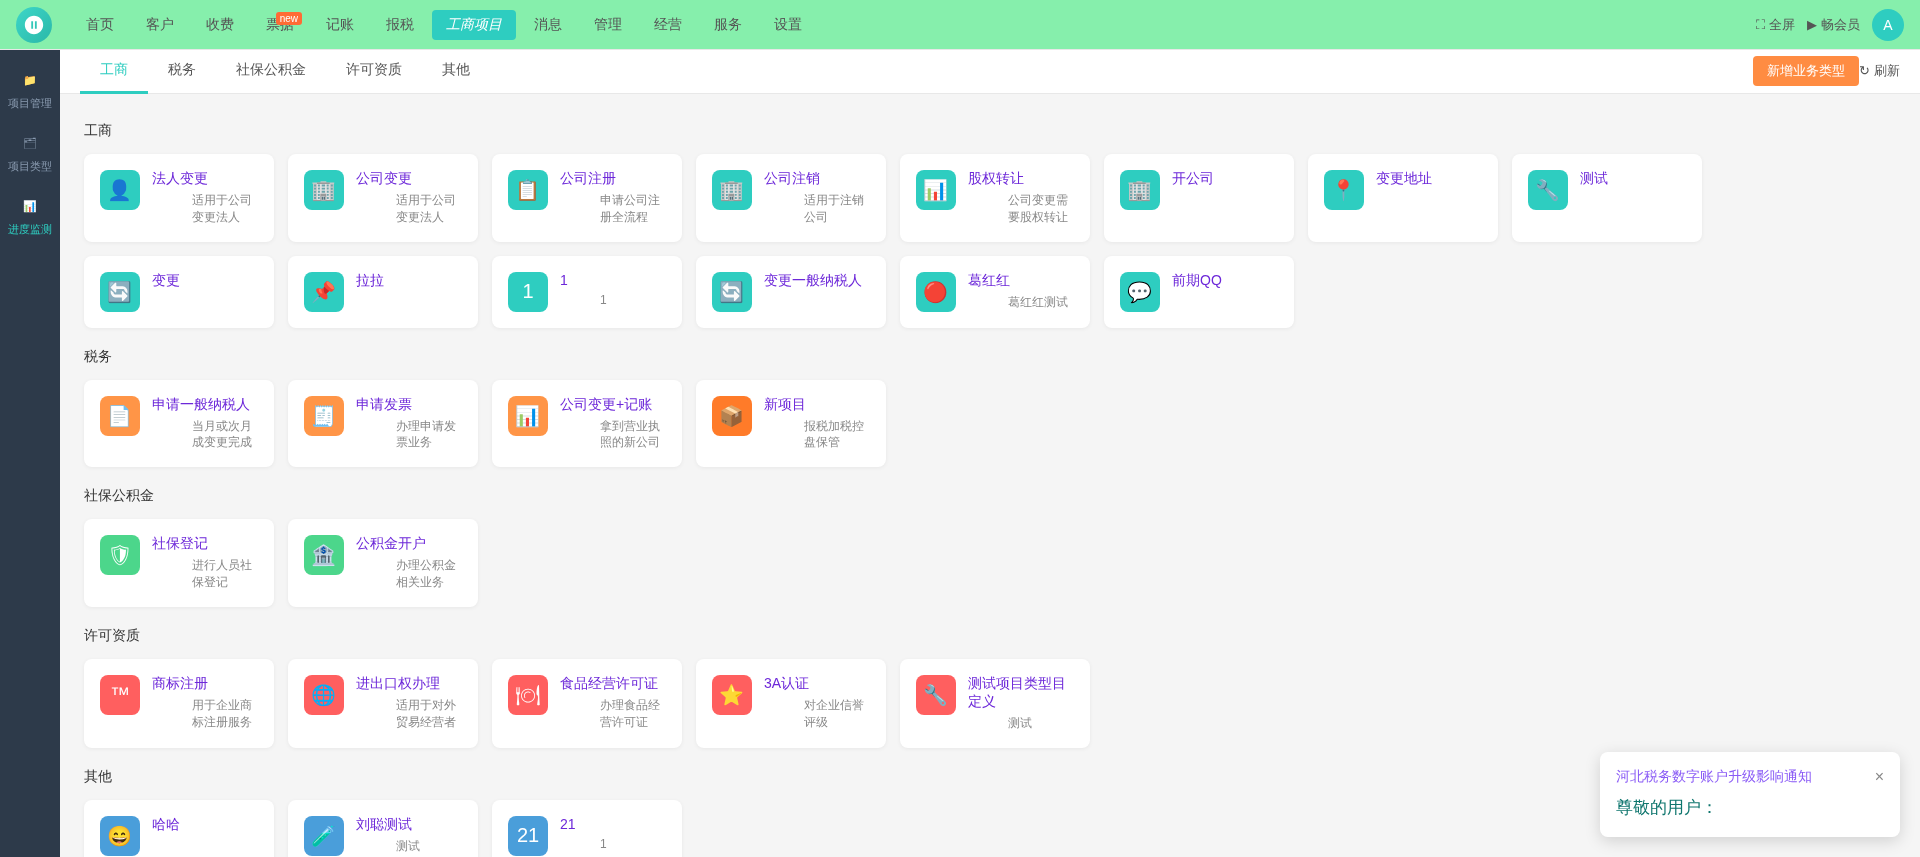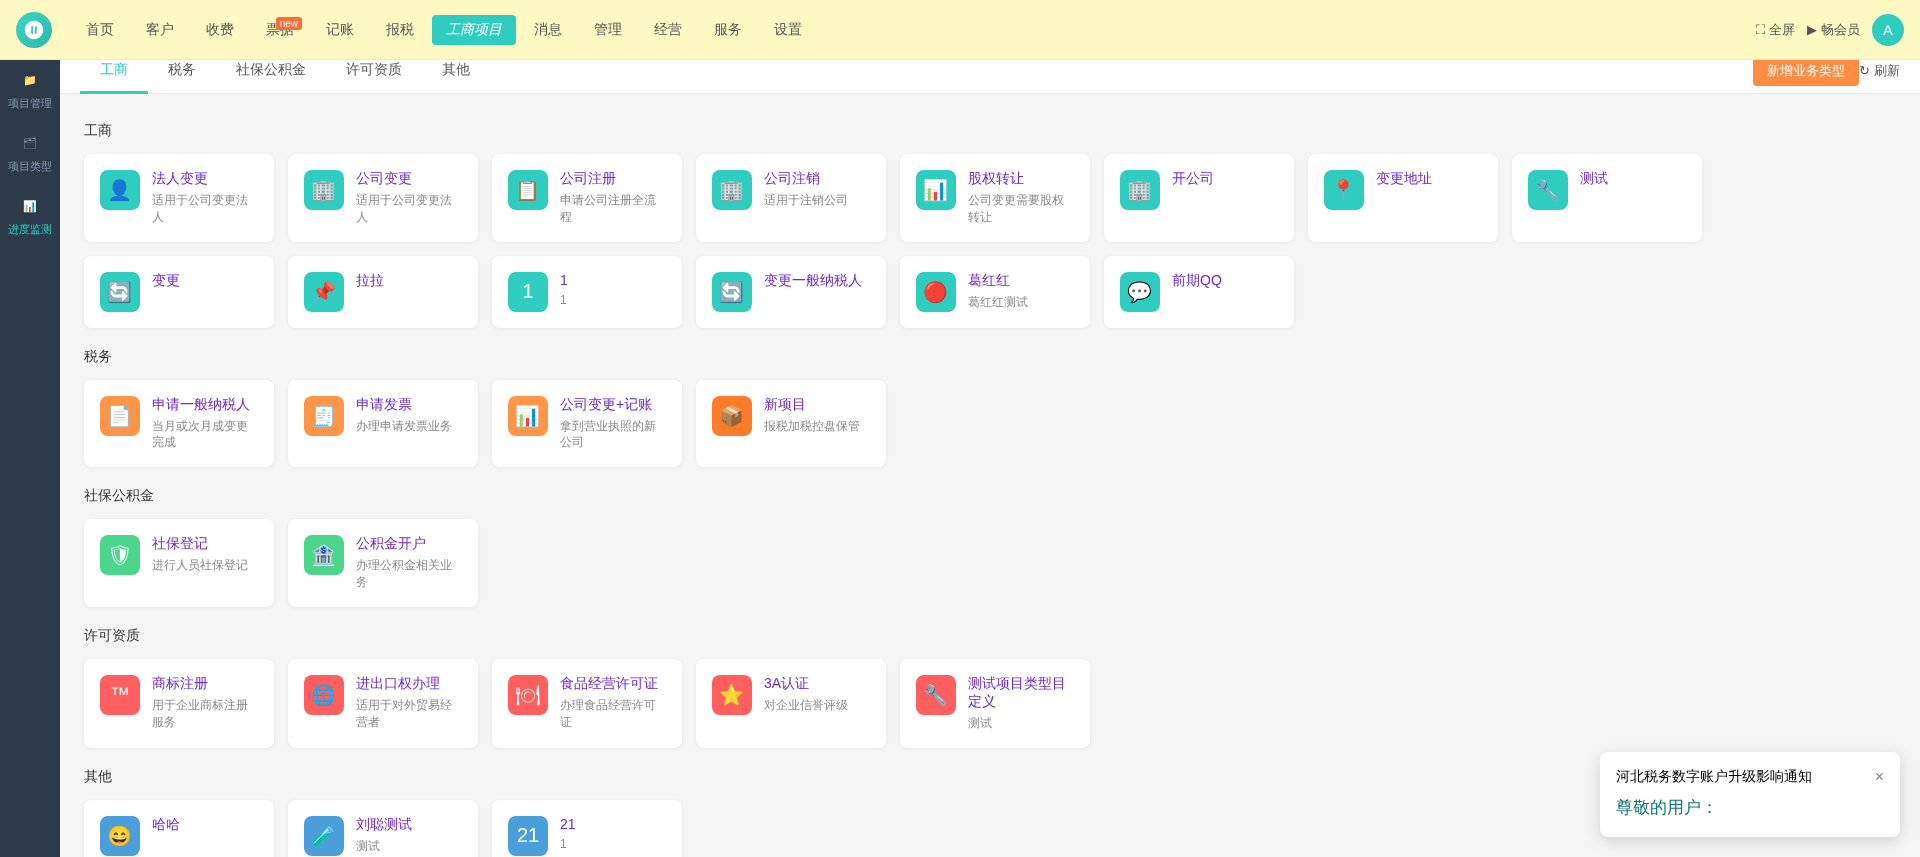--- a/index.html
+++ b/index.html
@@ -1,21 +1,21 @@
 <!DOCTYPE html>
 <html><head>
   <meta charset="utf-8">
   <style>
     * { box-sizing: border-box; margin: 0; padding: 0; font-family: 'Microsoft YaHei', sans-serif; }
     body { background: #f5f5f5; font-size: 14px; color: #333; }
 
     
     .top-nav {
-      background: #fef9c3;
-      height: 60px;
+      background: #86efac;
+      height: 50px;
       display: flex;
       align-items: center;
       padding: 4px 16px;
       border-bottom: 1px solid #e8e8e8;
       position: fixed;
       top: 0; left: 0; right: 0;
       z-index: 100;
     }
     .nav-logo {
       width: 36px; height: 36px;
@@ -190,20 +190,21 @@
     .card-name {
       font-size: 14px;
       color: #6d28d9;
       font-weight: 500;
       margin-bottom: 4px;
     }
     .card-desc {
       font-size: 12px;
       color: #888;
       line-height: 1.4;
+      margin-left: 40px;
     }
 
     
     .icon-teal { background: #2ecdc0; }
     .icon-orange { background: #ff9547; }
     .icon-orange-dark { background: #ff7b29; }
     .icon-green { background: #4cd68b; }
     .icon-red { background: #ff5f5f; }
     .icon-blue2 { background: #4a9eda; }
 
@@ -216,21 +217,21 @@
       border-radius: 8px;
       box-shadow: 0 4px 16px rgba(0,0,0,0.15);
       width: 300px;
       padding: 16px;
       z-index: 200;
     }
     .notification-header {
       display: flex; justify-content: space-between; align-items: center;
       margin-bottom: 8px;
     }
-    .notification-title { font-size: 14px; font-weight: 500; color: #000000; }
+    .notification-title { font-size: 14px; font-weight: 500; color: #8b5cf6; }
     .notification-close { cursor: pointer; color: #888; font-size: 16px; }
     .notification-body { font-size: 17px; color: #0f766e; line-height: 1.6; }
   </style>
 </head>
 <body>
 
 <nav class="top-nav">
   <div class="nav-logo">
     <svg viewBox="0 0 24 24" fill="white">
         <path d="M12 2C6.48 2 2 6.48 2 12s4.48 10 10 10 10-4.48 10-10S17.52 2 12 2zm-1 14H9V8h2v8zm4 0h-2V8h2v8z"></path>

